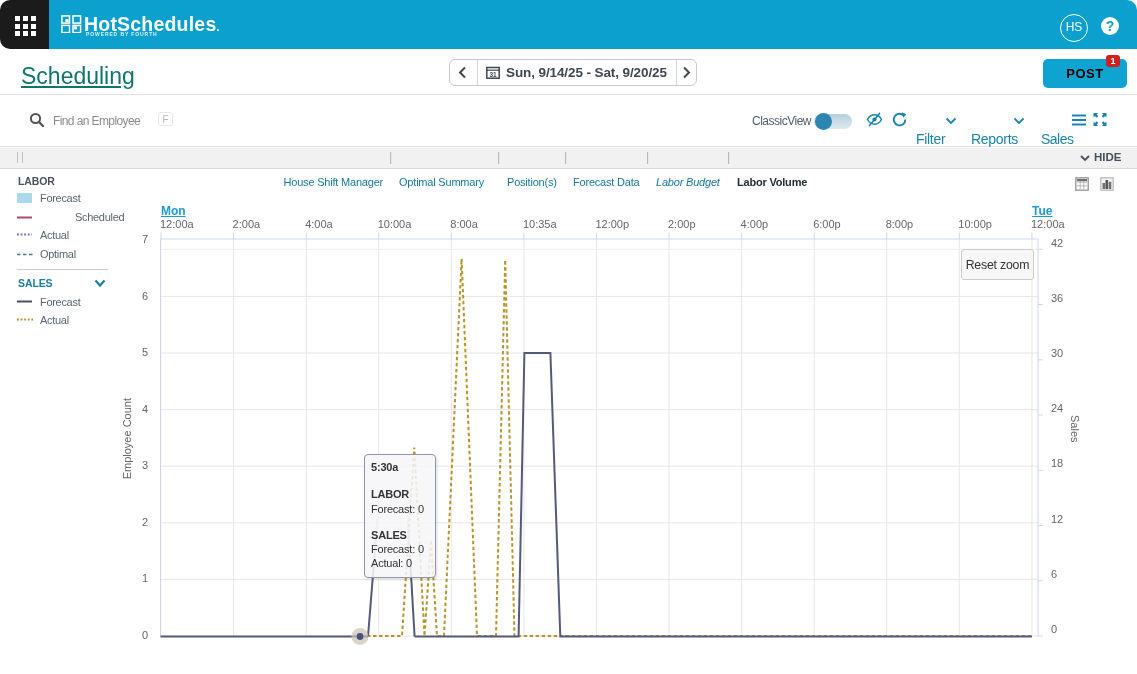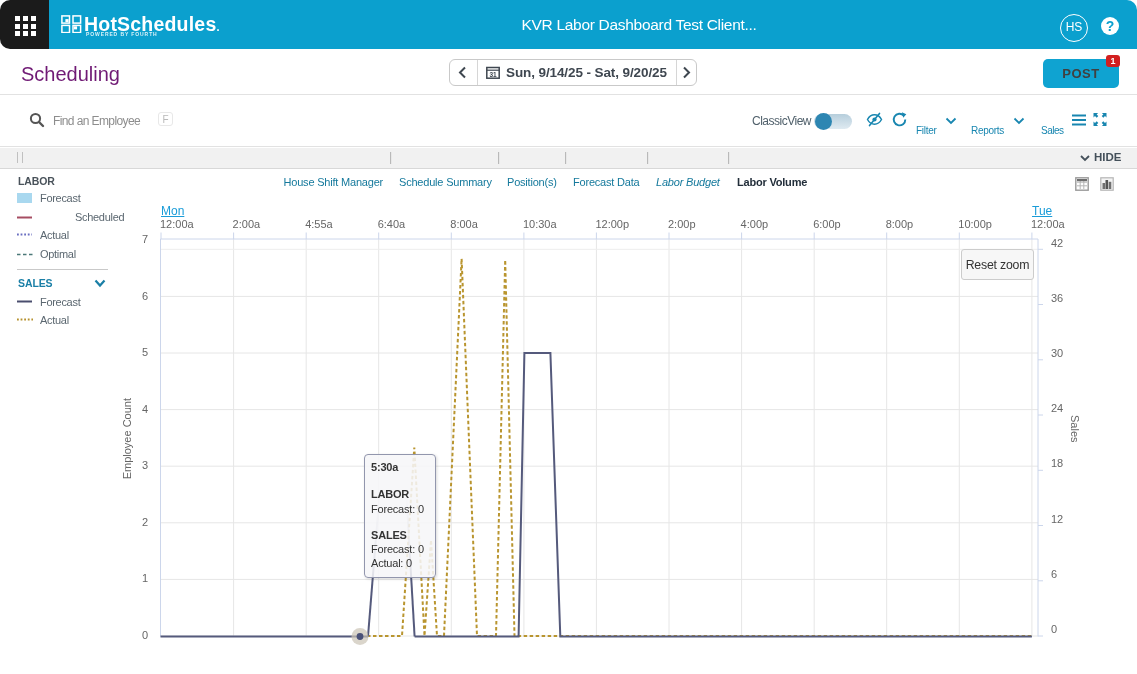--- a/index.html
+++ b/index.html
@@ -11,57 +11,57 @@
   .topbar { position:absolute; left:40px; top:0; width:1097px; height:49px; background:#0ba0ce; border-radius:0 10px 0 0; box-shadow:0 2px 0 rgba(190,205,212,0.4); }
   .blackbox { position:absolute; left:0; top:0; width:49px; height:49px; background:#1b1b1b; border-radius:10px 0 0 10px; }
   .gridicon { position:absolute; left:15px; top:16px; width:21px; height:20px; }
   .gridicon div { position:absolute; width:5px; height:5px; background:#fff; }
   .title { position:absolute; left:639px; top:0; height:49px; line-height:49px; transform:translateX(-50%); color:#fff; font-size:15.5px; letter-spacing:-0.3px; font-weight:400; white-space:nowrap; }
   .hscirc { position:absolute; left:1060px; top:13.5px; width:28px; height:28px; border:1.5px solid #fff; border-radius:50%; color:#fff; font-size:12px; font-weight:400; text-align:center; line-height:25px; }
   .helpcirc { position:absolute; left:1101px; top:16.5px; width:18px; height:18px; background:#fff; border-radius:50%; color:#0ba0ce; font-size:14px; font-weight:700; text-align:center; line-height:18px; }
 
   
   .row2 { position:absolute; left:0; top:49px; width:1137px; height:46px; background:#fff; border-bottom:1px solid #e2e2e2; }
-  .sched { position:absolute; left:21px; top:63px; font-size:20px; color:#701a75; font-weight:400; }
+  .sched { position:absolute; left:21px; top:63px; font-size:23px; color:#0f766e; font-weight:400;text-decoration:underline; }
   .datectl { position:absolute; left:449px; top:59px; width:248px; height:27px; border:1px solid #c9c9c9; border-radius:6px; background:#fff; }
   .datectl .seg { position:absolute; top:0; height:25px; }
   .dc-left { left:0; width:28px; border-right:1px solid #d6d6d6; }
   .dc-right { left:226px; width:22px; border-left:1px solid #d6d6d6; }
   .datetext { position:absolute; left:506px; top:65px; font-size:13.5px; letter-spacing:-0.1px; font-weight:700; color:#3f4750; }
   .calico { position:absolute; left:486px; top:66px; }
-  .postbtn { position:absolute; left:1043px; top:59px; width:76px; height:29px; background:#0fa3d1; border-radius:5px; color:#404040; font-size:13px; font-weight:700; letter-spacing:0.5px; text-align:center; line-height:29px; }
+  .postbtn { position:absolute; left:1043px; top:59px; width:84px; height:29px; background:#0fa3d1; border-radius:5px; color:#000000; font-size:13px; font-weight:700; letter-spacing:0.5px; text-align:center; line-height:29px; }
   .postbadge { position:absolute; left:1106px; top:55px; width:14px; height:12px; background:#d21f1f; border-radius:3px; color:#fff; font-size:9px; font-weight:700; text-align:center; line-height:12px; }
 
   
   .row3 { position:absolute; left:0; top:96px; width:1137px; height:51px; background:#fff; border-bottom:1px solid #e2e2e2; }
   .findtext { position:absolute; left:53px; top:113.5px; font-size:12px; letter-spacing:-0.6px; color:#8d8d8d; }
   .fkey { position:absolute; left:158px; top:112px; width:15px; height:14px; border:1px solid #e8e8e8; border-radius:3px; color:#b9b9b9; font-size:10px; text-align:center; line-height:13px; background:#fff; }
   .classicview { position:absolute; left:752px; top:113.5px; font-size:12px; letter-spacing:-0.5px; color:#50606b; }
   .toggletrack { position:absolute; left:814px; top:114px; width:38px; height:15px; border-radius:8px; background:linear-gradient(#b6cedc,#dfeaf1); }
   .toggleknob { position:absolute; left:815px; top:113px; width:17px; height:17px; border-radius:50%; background:#2d86b2; }
-  .toolword { position:absolute; font-size:10px; letter-spacing:-0.3px; color:#1886b0; top:125px; }
+  .toolword { position:absolute; font-size:14px; letter-spacing:-0.3px; color:#1886b0; top:131px; }
 
   
   .tabbar { position:absolute; left:0; top:148px; width:1137px; height:21px; background:#f1f1f1; border-bottom:1px solid #d8d8d8; }
   .tab { position:absolute; top:151.5px; font-size:11px; letter-spacing:-0.2px; color:#15799c;margin-top:24px; }
   .tabsep { position:absolute; top:150px; font-size:12.5px; color:#b3b3b3; }
   .tabactive { color:#222e3a; font-weight:700; }
   .hide { position:absolute; left:1080px; top:151px; font-size:11.5px; color:#44505a; font-weight:700; }
   .grip { position:absolute; left:17px; top:152px; width:6px; height:11px; border-left:1.5px solid #c0c0c0; border-right:1.5px solid #c0c0c0; }
 
   
   .lg { position:absolute; font-size:11px; letter-spacing:-0.3px; color:#5b6770; }
   .lgtitle { font-size:10.5px; letter-spacing:-0.1px; font-weight:700; color:#49525a; }
   .salestitle { font-size:10.5px; letter-spacing:-0.1px; font-weight:700; color:#1a7fa6; }
 
   
   .ylab { position:absolute; width:20px; text-align:right; font-size:11px; color:#666; }
   .yrlab { position:absolute; text-align:left; font-size:11px; color:#666; }
   .xlab { position:absolute; font-size:11px; color:#666; }
-  .daylab { position:absolute; font-size:12px; font-weight:400; color:#1a9cd8; text-decoration:underline; }
+  .daylab { position:absolute; font-size:12px; font-weight:700; color:#1a9cd8; text-decoration:underline; }
   .vertlab { position:absolute; font-size:11px; color:#666; writing-mode:vertical-rl; }
   .resetzoom { position:absolute; left:961px; top:249px; width:73px; height:31px; background:#f7f7f7; border:1px solid #cccccc; border-radius:3px; font-size:12.3px; letter-spacing:-0.2px; color:#333; text-align:center; line-height:30px; }
 
   
   .tooltip { position:absolute; left:364px; top:454px; width:72px; height:124px; background:rgba(246,246,248,0.87); border:1px solid #9296ad; border-radius:4px; box-shadow:1px 1px 3px rgba(0,0,0,0.15); }
   .tt { position:absolute; font-size:11px; letter-spacing:-0.2px; color:#333; white-space:nowrap; }
   .ttb { font-weight:700; }
 </style>
 </head>
 <body>
@@ -86,21 +86,20 @@
       <rect x="0.9" y="0.9" width="7.6" height="7.2"></rect>
       <rect x="12.0" y="0.9" width="7.6" height="7.2"></rect>
       <rect x="0.9" y="10.4" width="7.6" height="7.2"></rect>
       <rect x="12.0" y="10.4" width="7.6" height="7.2"></rect>
     </g>
     <rect x="4.4" y="4.1" width="3.2" height="3.1" fill="#fff"></rect>
     <rect x="12.9" y="11.3" width="3.2" height="3.1" fill="#fff"></rect>
   </svg>
   <div class="abs" style="left:84px;top:13px;color:#fff;font-size:19.5px;font-weight:600;letter-spacing:0.2px;">HotSchedules<span style="font-size:11px;">.</span></div>
   <div class="abs" style="left:86px;top:30.5px;color:rgba(255,255,255,0.85);font-size:5px;letter-spacing:0.9px;font-weight:700;">POWERED BY FOURTH</div>
-  <div class="title">KVR Labor Dashboard Test Client...</div>
   <div class="hscirc">HS</div>
   <div class="helpcirc">?</div>
 
   <div class="row2"></div>
   <div class="sched">Scheduling</div>
   <div class="datectl">
     <div class="seg dc-left"></div>
     <div class="seg dc-right"></div>
   </div>
   <svg class="abs" style="left:458px;top:66px" width="9" height="13" viewBox="0 0 9 13">
@@ -162,21 +161,21 @@
       <path d="M13.5,0.9 h-4.6 l1.5,1.5 -1.7,1.7 1.6,1.6 1.7,-1.7 1.5,1.5 z"></path>
       <path d="M0.5,14.1 h4.6 l-1.5,-1.5 1.7,-1.7 -1.6,-1.6 -1.7,1.7 -1.5,-1.5 z"></path>
       <path d="M13.5,14.1 h-4.6 l1.5,-1.5 -1.7,-1.7 1.6,-1.6 1.7,1.7 1.5,-1.5 z"></path>
     </g>
   </svg>
 
   <div class="tabbar"></div>
   <div class="grip"></div>
   <div class="tab" style="left:283.5px;">House Shift Manager</div>
   <div class="tabsep" style="left:389px;">|</div>
-  <div class="tab" style="left:399px;">Schedule Summary</div>
+  <div class="tab" style="left:399px;">Optimal Summary</div>
   <div class="tabsep" style="left:497px;">|</div>
   <div class="tab" style="left:507px;">Position(s)</div>
   <div class="tabsep" style="left:564px;">|</div>
   <div class="tab" style="left:573px;">Forecast Data</div>
   <div class="tabsep" style="left:646px;">|</div>
   <div class="tab" style="left:656px;font-style:italic;">Labor Budget</div>
   <div class="tabsep" style="left:727px;">|</div>
   <div class="tab tabactive" style="left:737px;">Labor Volume</div>
   <svg class="abs" style="left:1080px;top:155px" width="10" height="7" viewBox="0 0 10 7">
       <path d="M1,1 L5,5 L9,1" fill="none" stroke="#44505a" stroke-width="1.8"></path>
@@ -315,24 +314,24 @@
   <div class="yrlab" style="left:1051px;top:347px;">30</div>
   <div class="yrlab" style="left:1051px;top:402px;">24</div>
   <div class="yrlab" style="left:1051px;top:457px;">18</div>
   <div class="yrlab" style="left:1051px;top:513px;">12</div>
   <div class="yrlab" style="left:1051px;top:568px;">6</div>
   <div class="yrlab" style="left:1051px;top:623px;">0</div>
   <div class="daylab" style="left:161px;top:204px;">Mon</div>
   <div class="daylab" style="left:1032px;top:204px;text-align:center;">Tue</div>
   <div class="xlab" style="left:160px;top:218px;">12:00a</div>
   <div class="xlab" style="left:232.6px;top:218px;">2:00a</div>
-  <div class="xlab" style="left:305.2px;top:218px;">4:55a</div>
-  <div class="xlab" style="left:377.7px;top:218px;">6:40a</div>
+  <div class="xlab" style="left:305.2px;top:218px;">4:00a</div>
+  <div class="xlab" style="left:377.7px;top:218px;">10:00a</div>
   <div class="xlab" style="left:450.3px;top:218px;">8:00a</div>
-  <div class="xlab" style="left:522.9px;top:218px;">10:30a</div>
+  <div class="xlab" style="left:522.9px;top:218px;">10:35a</div>
   <div class="xlab" style="left:595.4px;top:218px;">12:00p</div>
   <div class="xlab" style="left:668px;top:218px;">2:00p</div>
   <div class="xlab" style="left:740.6px;top:218px;">4:00p</div>
   <div class="xlab" style="left:813.2px;top:218px;">6:00p</div>
   <div class="xlab" style="left:885.7px;top:218px;">8:00p</div>
   <div class="xlab" style="left:958.3px;top:218px;">10:00p</div>
   <div class="xlab" style="left:1031px;top:218px;">12:00a</div>
   <div class="vertlab" style="left:121px;top:398px;transform:rotate(180deg);">Employee Count</div>
   <div class="vertlab" style="left:1069px;top:415px;">Sales</div>
   <div class="resetzoom">Reset zoom</div>

